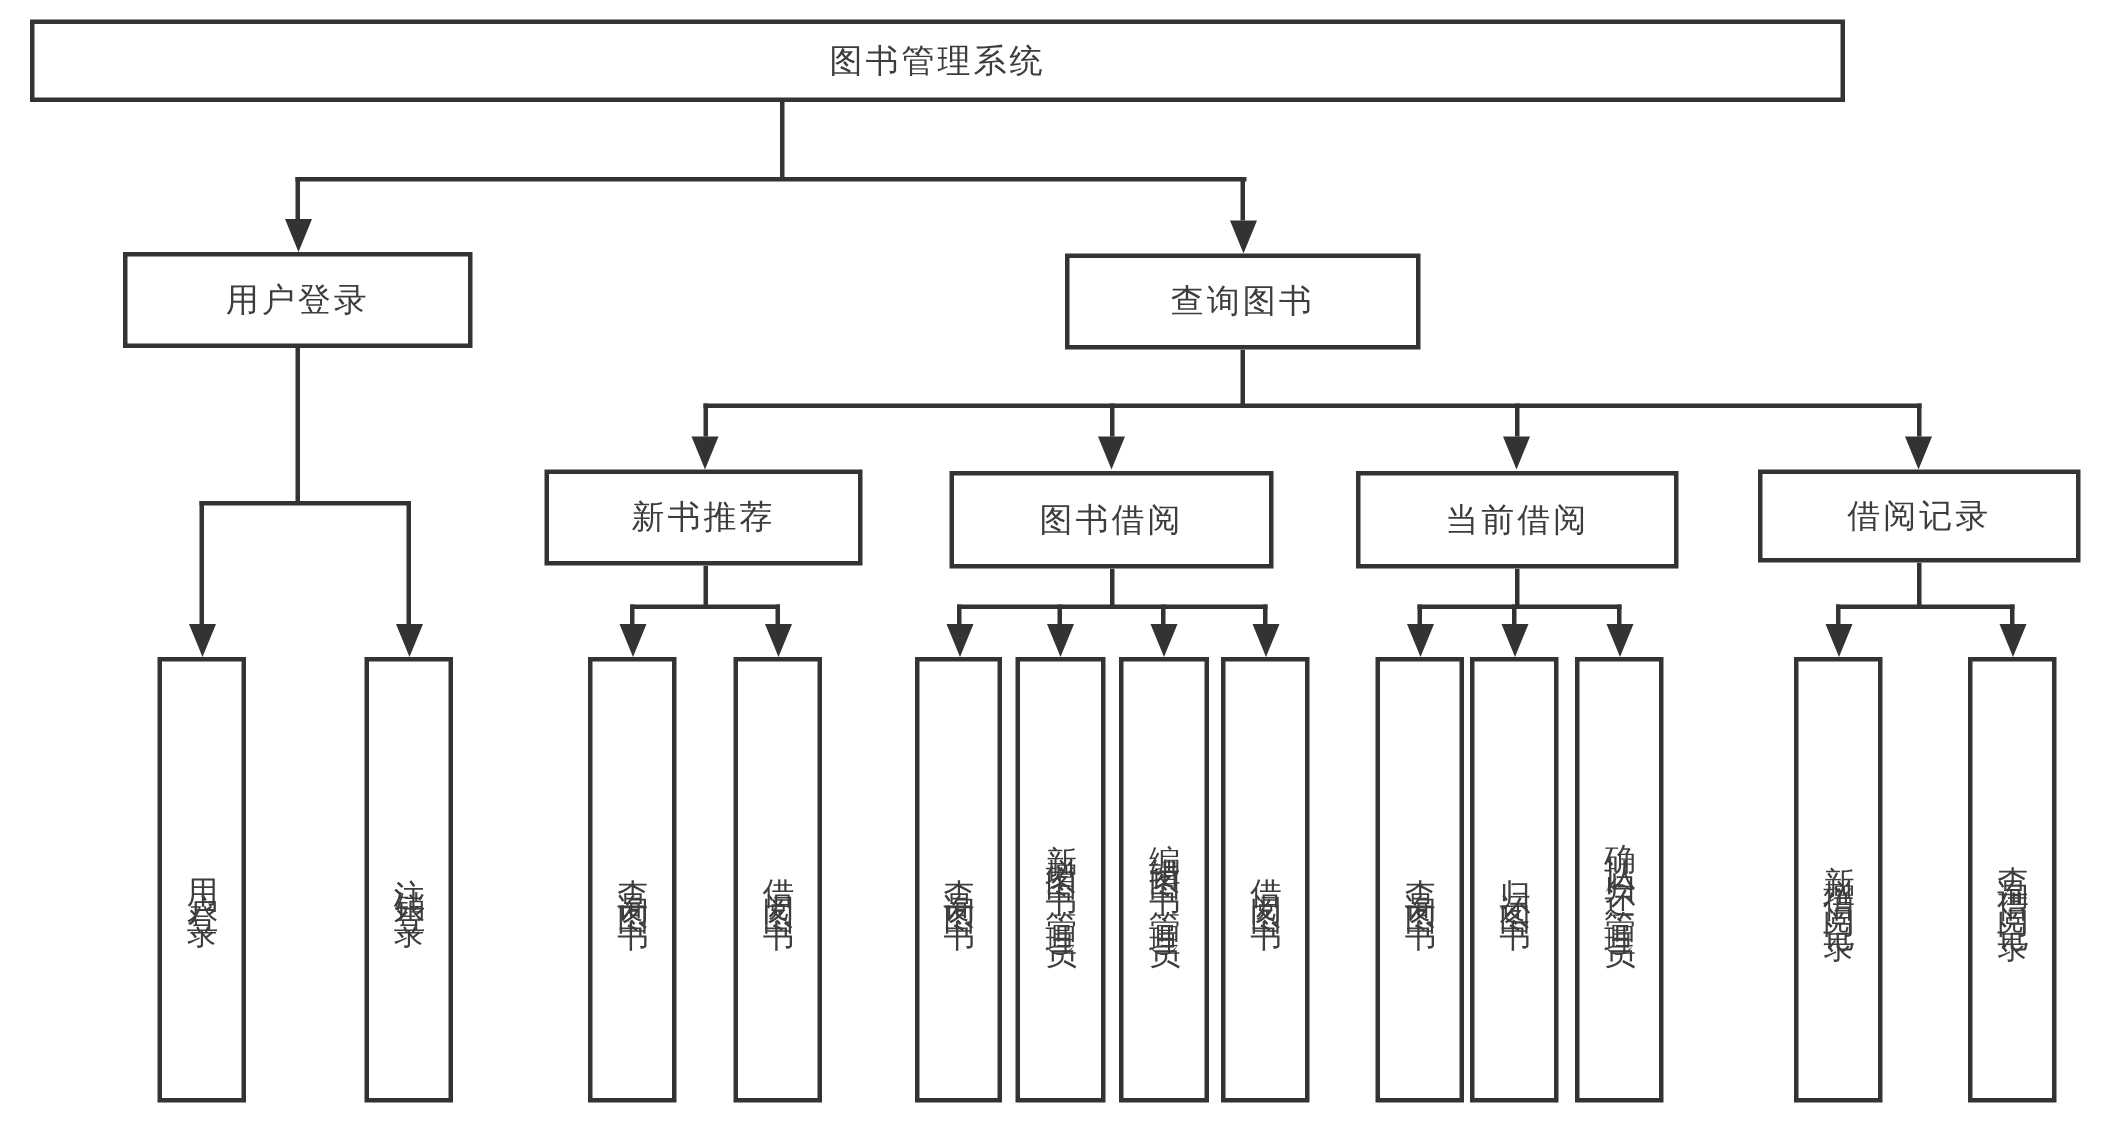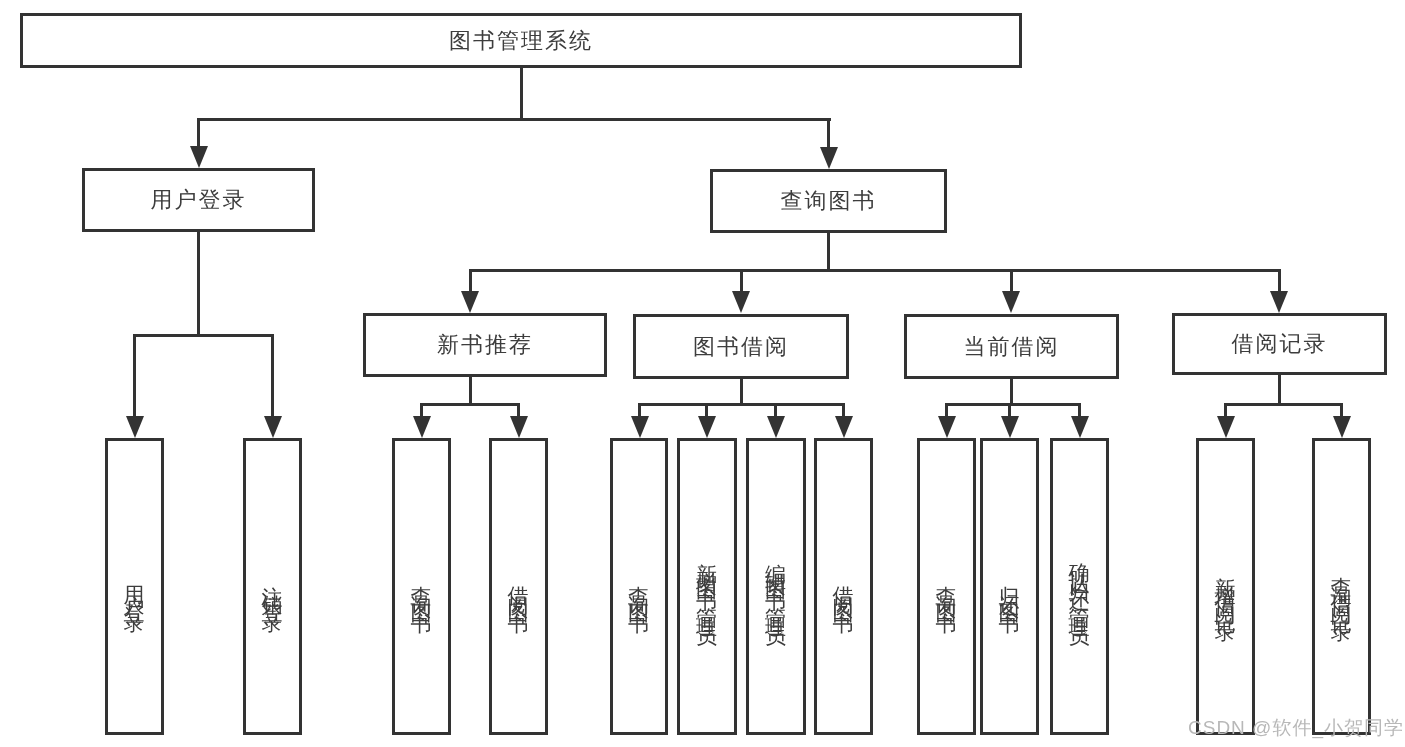--- a/index.html
+++ b/index.html
@@ -110,26 +110,26 @@
   <div class="v" style="left:1078px;top:403px;height:13px;"></div>
   <div class="ar" style="left:1071px;top:416px;"></div>
 
   <div class="v" style="left:1278px;top:375px;height:31px;"></div>
   <div class="h" style="left:1224px;top:403px;width:119px;"></div>
   <div class="v" style="left:1224px;top:403px;height:13px;"></div>
   <div class="ar" style="left:1217px;top:416px;"></div>
   <div class="v" style="left:1340px;top:403px;height:13px;"></div>
   <div class="ar" style="left:1333px;top:416px;"></div>
 
-  <div class="box" style="left:20px;top:13px;width:1002px;height:55px;">图书管理系统</div>
+  <div class="box" style="left:20px;top:13px;width:1210px;height:55px;">图书管理系统</div>
 
   <div class="box" style="left:82px;top:168px;width:233px;height:64px;">用户登录</div>
   <div class="box" style="left:710px;top:169px;width:237px;height:64px;">查询图书</div>
 
-  <div class="box" style="left:363px;top:313px;width:244px;height:64px;">新书推荐</div>
+  <div class="box" style="left:363px;top:313px;width:212px;height:64px;">新书推荐</div>
   <div class="box" style="left:904px;top:314px;width:215px;height:65px;">当前借阅</div>
   <div class="box" style="left:633px;top:314px;width:216px;height:65px;">图书借阅</div>
   <div class="box" style="left:1172px;top:313px;width:215px;height:62px;">借阅记录</div>
 
   <div class="box vbox" style="left:105px;top:438px;width:59px;height:297px;">
     <span>用户登录</span>
     </div>
   <div class="box vbox" style="left:243px;top:438px;width:59px;height:297px;">
     <span>注销登录</span>
     </div>
@@ -164,15 +164,14 @@
     <span>确认归还（管理员）</span>
     </div>
 
   <div class="box vbox" style="left:1196px;top:438px;width:59px;height:297px;">
     <span>新增借阅记录</span>
     </div>
   <div class="box vbox" style="left:1312px;top:438px;width:59px;height:297px;">
     <span>查询借阅记录</span>
     </div>
 
-  <div class="watermark">CSDN @软件_小贺同学</div>
 
 </div>
 
 </body></html>

